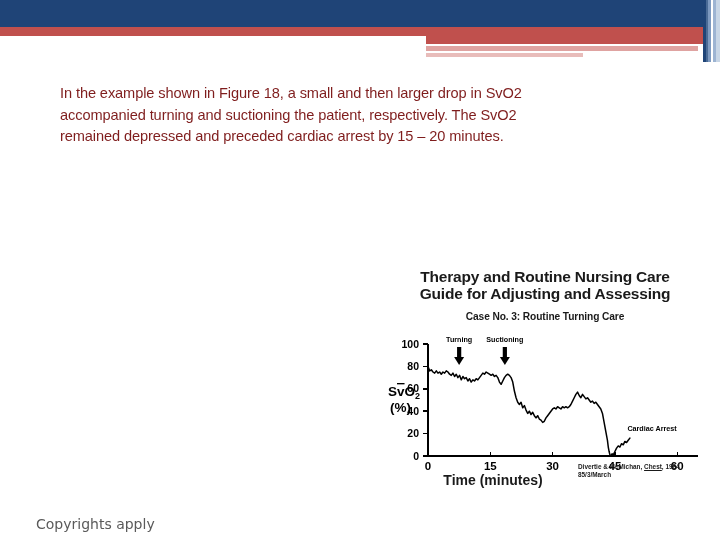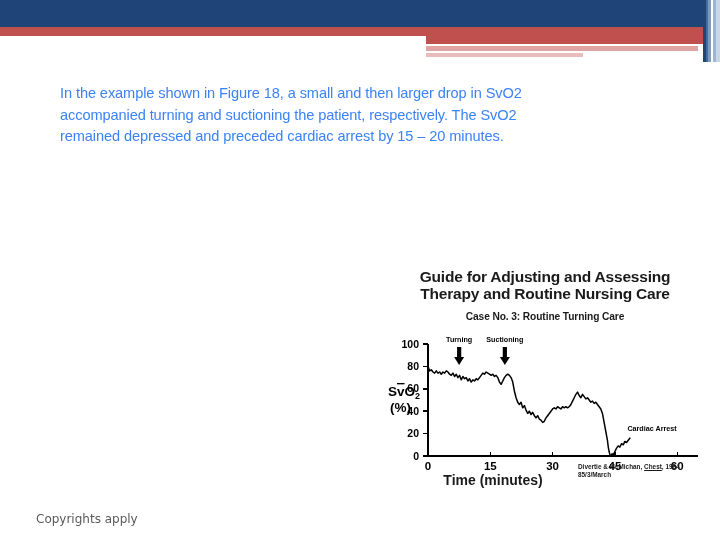--- a/index.html
+++ b/index.html
@@ -73,21 +73,21 @@
   }
 
   
   #body-text {
     position: absolute;
     left: 60px;
     top: 83px;
     width: 500px;
     font-size: 14.6px;
     line-height: 21.6px;
-    color: #3b82f6;
+    color: #7f1d1d;
     letter-spacing: -0.1px;
   }
   #body-text p { margin: 0; }
 
   
   #figure {
     position: absolute;
     left: 380px;
     top: 268px;
     width: 330px;
@@ -136,22 +136,22 @@
     text-align: center;
     font-size: 14px;
     font-weight: bold;
     color: #1a1a1a;
   }
 
   
   #footer-note {
     position: absolute;
     left: 36px;
-    bottom: 14px;
-    font-size: 12px;
+    bottom: 8px;
+    font-size: 14px;
     color: #5a5a5a;
     font-family: "DejaVu Sans", sans-serif;
   }
 </style>
 </head>
 <body>
 
 <div id="header-banner">
   <div class="navy-bar"></div>
   <div class="red-bar-left"></div>
@@ -168,22 +168,22 @@
     </div>
 </div>
 
 <div id="body-text">
   <p>In the example shown in Figure 18, a small and then larger drop in SvO2 accompanied turning and suctioning the patient, respectively. The SvO2 remained depressed and preceded cardiac arrest by 15 – 20 minutes.</p>
 </div>
 
 <div id="figure">
 
   <div class="fig-title">
+    <div>Therapy and Routine Nursing Care</div>
     <div>Guide for Adjusting and Assessing</div>
-    <div>Therapy and Routine Nursing Care</div>
   </div>
 
   <div class="fig-subtitle">Case No. 3: Routine Turning Care</div>
 
   <div class="plot-wrap">
     <svg id="chart-svg" width="330" height="156" viewBox="0 0 330 156" xmlns="http://www.w3.org/2000/svg">
         <path d="M 48 10 L 48 122" stroke="#000" stroke-width="1.6" fill="none" shape-rendering="crispEdges"></path>
         <path d="M 48 122 L 318 122" stroke="#000" stroke-width="1.6" fill="none" shape-rendering="crispEdges"></path>
         <path d="M 43 122 L 48 122" stroke="#000" stroke-width="1.5" shape-rendering="crispEdges"></path>
         <text x="39" y="125.6" text-anchor="end" font-family="&quot;Liberation Sans&quot;, sans-serif" font-size="10.5" font-weight="bold" fill="#000">0</text>

